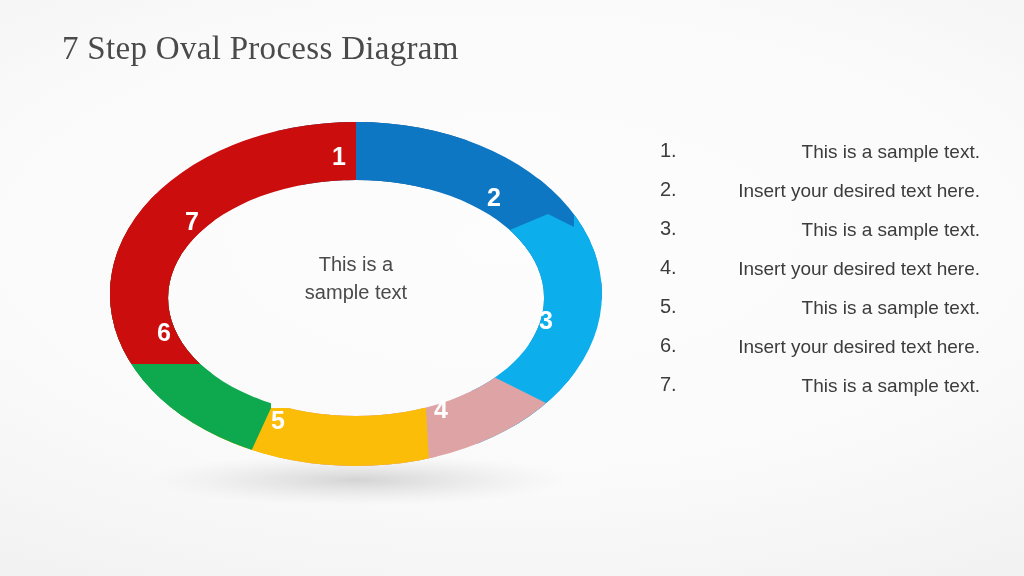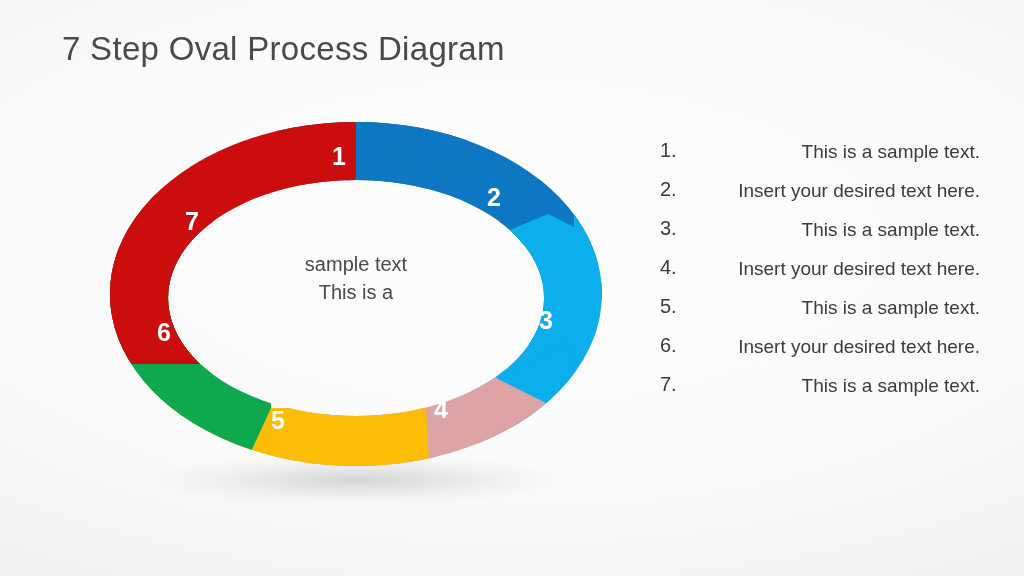--- a/index.html
+++ b/index.html
@@ -20,20 +20,21 @@
   }
   .title {
     position: absolute;
     left: 62px;
     top: 30px;
     font-size: 33px;
     font-weight: 400;
     color: #4a4a4a;
     letter-spacing: 0.3px;
     white-space: nowrap;
+    font-family: Liberation Serif, serif;
   }
   .diagram-wrap {
     position: absolute;
     left: 96px;
     top: 108px;
     width: 520px;
     height: 380px;
   }
   .diagram-wrap svg {
     display: block;
@@ -137,22 +138,22 @@
         <text class="seg-num" x="398" y="89">2</text>
         <text class="seg-num" x="450" y="212">3</text>
         <text class="seg-num" x="345" y="301">4</text>
         <text class="seg-num" x="182" y="312">5</text>
         <text class="seg-num" x="68" y="224">6</text>
         <text class="seg-num" x="96" y="113">7</text>
       </g>
     </svg>
 
     <div class="center-text" style="left:140px; top:142px; width:240px;">
+      <div>This is a</div>
       <div>sample text</div>
-      <div>This is a</div>
     </div>
   </div>
 
   <div class="list">
     <div class="list-item">
       <div class="list-num">1.</div>
       <div class="list-text">This is a sample text.</div>
     </div>
     <div class="list-item">
       <div class="list-num">2.</div>

